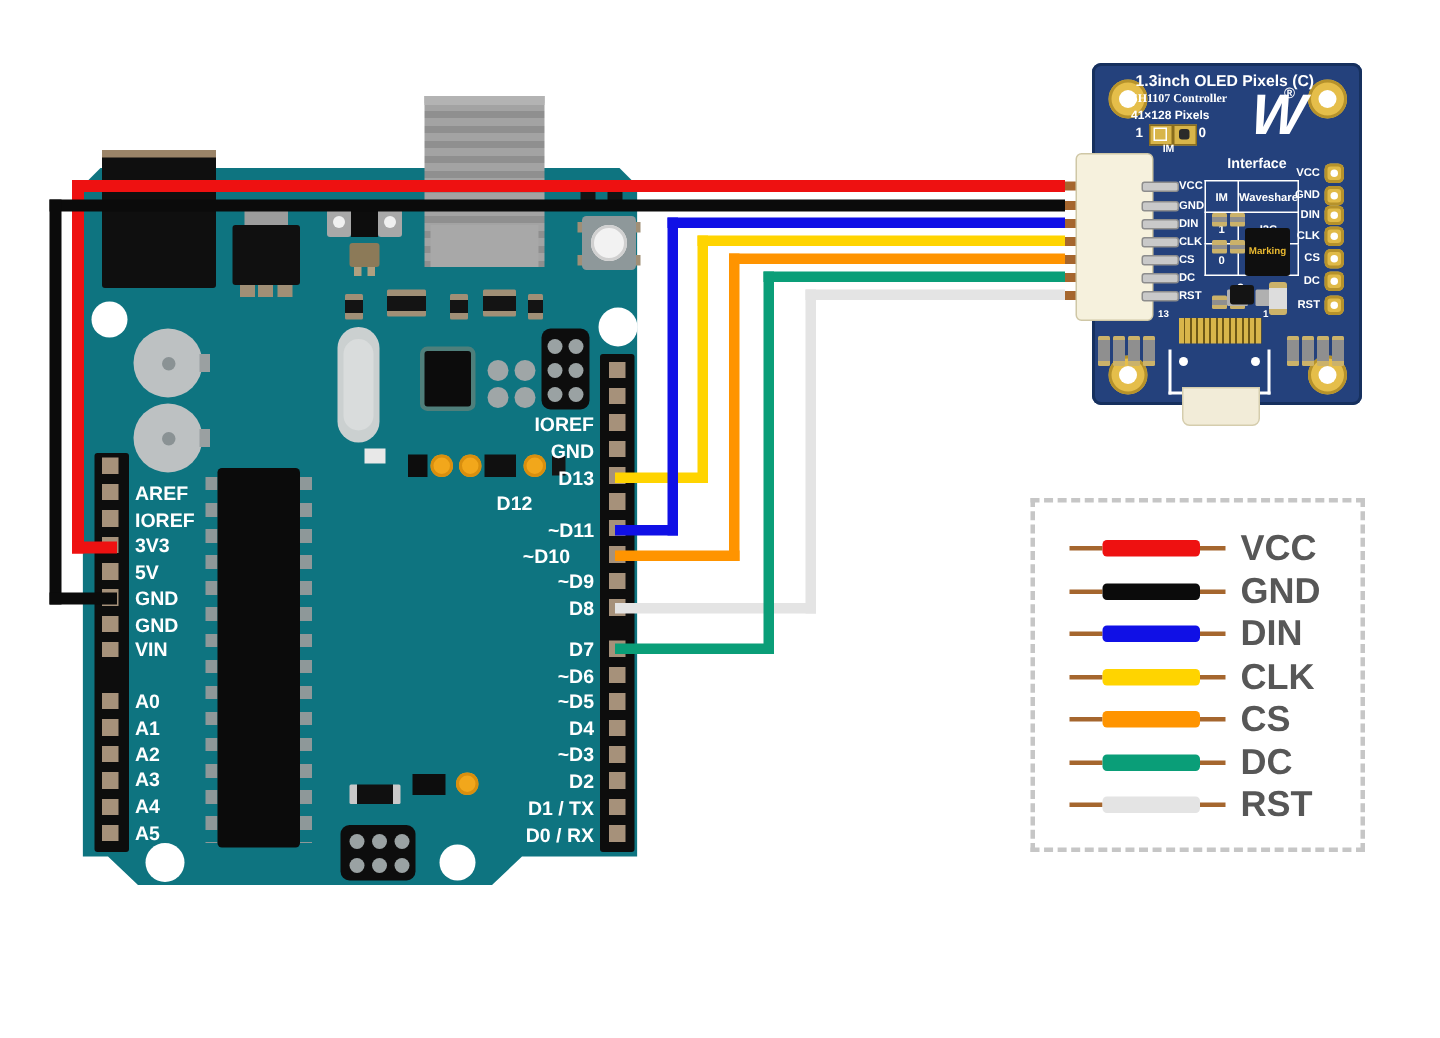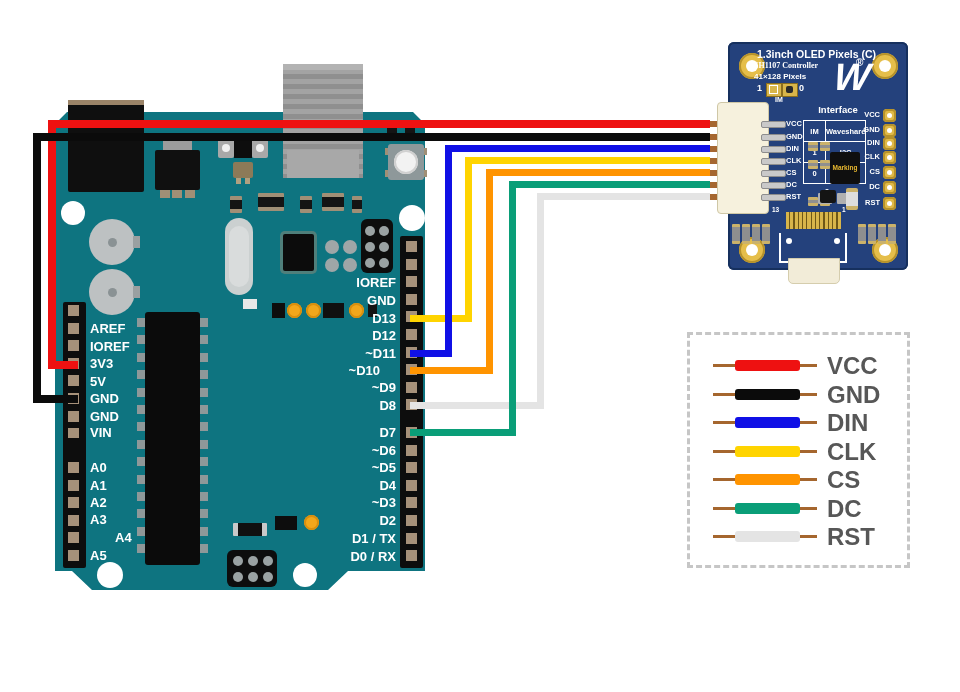--- a/index.html
+++ b/index.html
@@ -158,27 +158,27 @@
   <span class="abs ard-label" style="left:90px;top:339px;">IOREF</span>
   <span class="abs ard-label" style="left:90px;top:356px;">3V3</span>
   <span class="abs ard-label" style="left:90px;top:374px;">5V</span>
   <span class="abs ard-label" style="left:90px;top:391px;">GND</span>
   <span class="abs ard-label" style="left:90px;top:409px;">GND</span>
   <span class="abs ard-label" style="left:90px;top:425px;">VIN</span>
   <span class="abs ard-label" style="left:90px;top:460px;">A0</span>
   <span class="abs ard-label" style="left:90px;top:478px;">A1</span>
   <span class="abs ard-label" style="left:90px;top:495px;">A2</span>
   <span class="abs ard-label" style="left:90px;top:512px;">A3</span>
-  <span class="abs ard-label" style="left:90px;top:530px;margin-left:25px;">A4</span>
+  <span class="abs ard-label" style="left:90px;top:530px;">A4</span>
   <span class="abs ard-label" style="left:90px;top:548px;">A5</span>
 
   <span class="abs ard-label ard-label-r" style="left:326px;top:275px;">IOREF</span>
   <span class="abs ard-label ard-label-r" style="left:326px;top:293px;">GND</span>
   <span class="abs ard-label ard-label-r" style="left:326px;top:311px;">D13</span>
-  <span class="abs ard-label ard-label-r" style="left:326px;top:328px;">D12</span>
+  <span class="abs ard-label ard-label-r" style="left:308px;top:328px;text-align:center;">D12</span>
   <span class="abs ard-label ard-label-r" style="left:326px;top:346px;">~D11</span>
   <span class="abs ard-label ard-label-r" style="left:310px;top:363px;">~D10</span>
   <span class="abs ard-label ard-label-r" style="left:326px;top:380px;">~D9</span>
   <span class="abs ard-label ard-label-r" style="left:326px;top:398px;">D8</span>
   <span class="abs ard-label ard-label-r" style="left:326px;top:425px;">D7</span>
   <span class="abs ard-label ard-label-r" style="left:326px;top:443px;">~D6</span>
   <span class="abs ard-label ard-label-r" style="left:326px;top:460px;">~D5</span>
   <span class="abs ard-label ard-label-r" style="left:326px;top:478px;">D4</span>
   <span class="abs ard-label ard-label-r" style="left:326px;top:495px;">~D3</span>
   <span class="abs ard-label ard-label-r" style="left:326px;top:513px;">D2</span>

